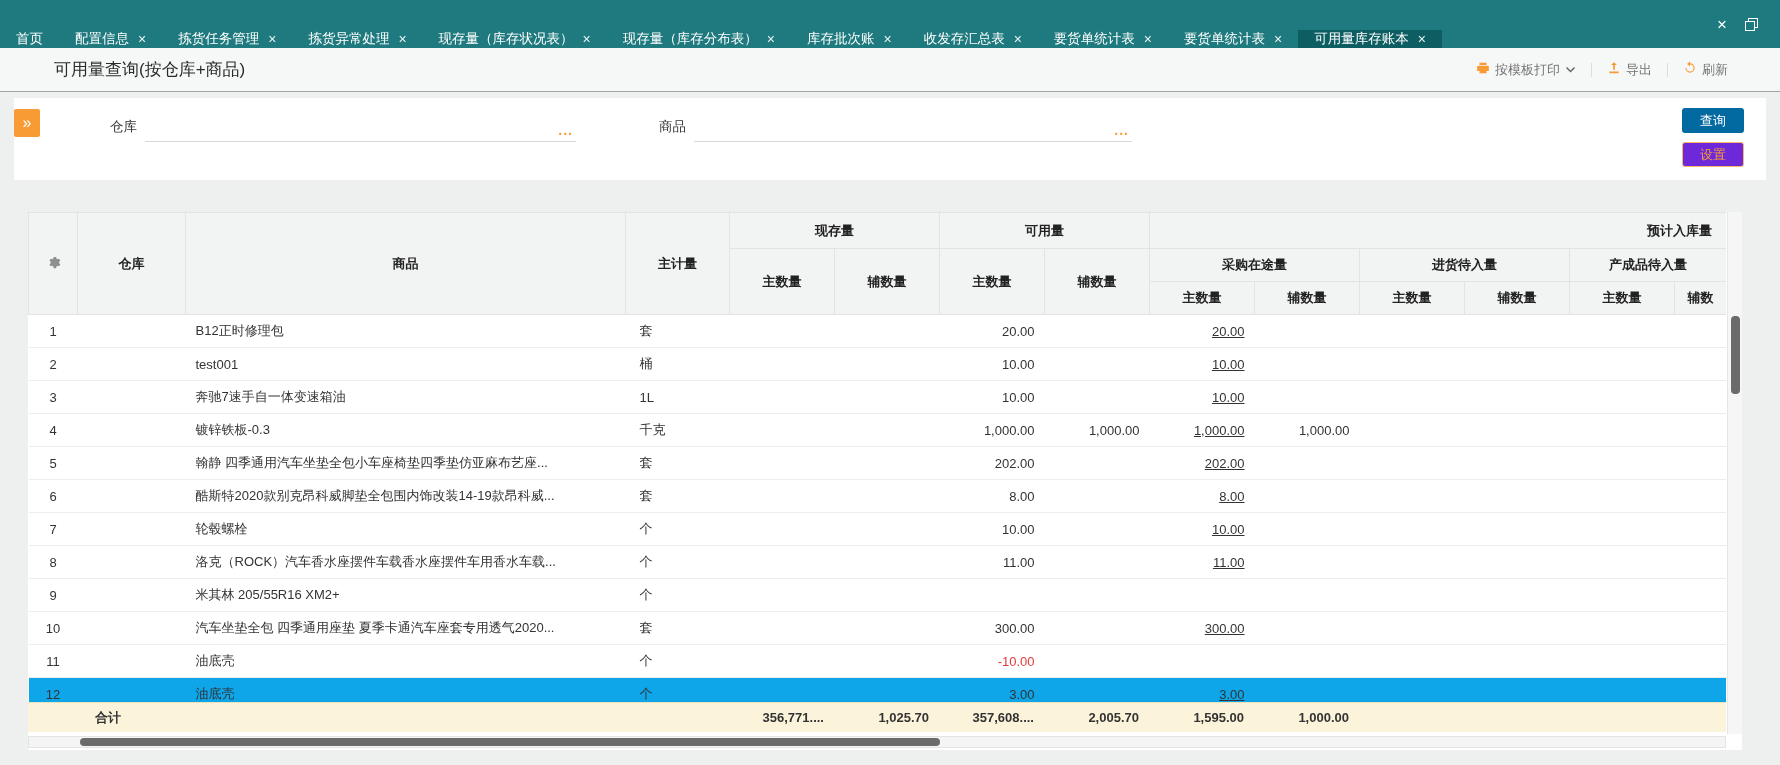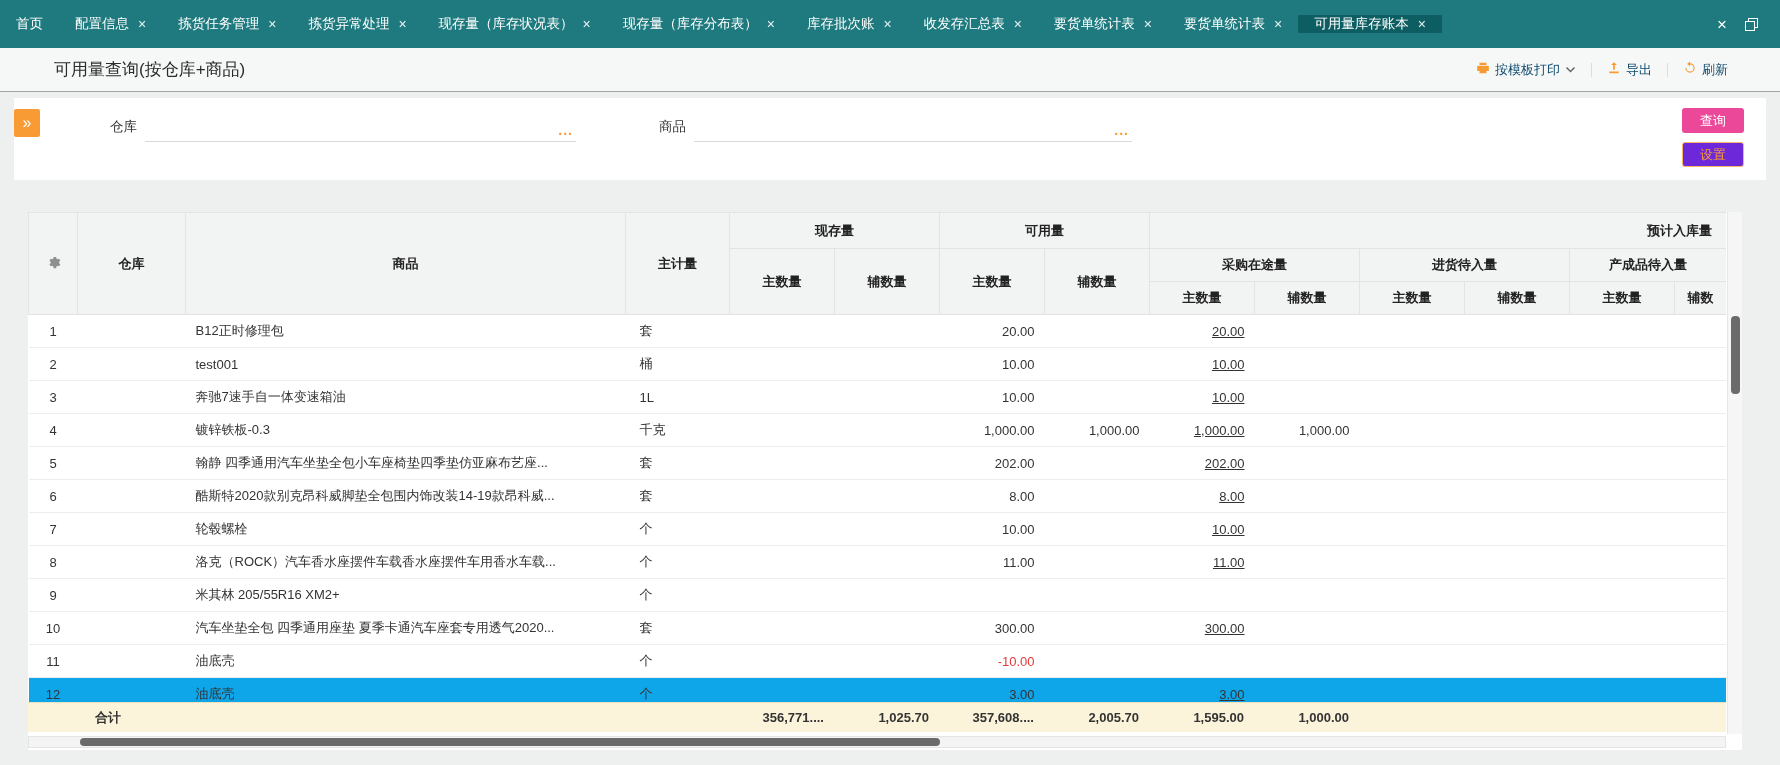--- a/index.html
+++ b/index.html
@@ -1,44 +1,44 @@
 <!DOCTYPE html>
 <html><head>
 <meta charset="utf-8">
 <style>
 *{margin:0;padding:0;box-sizing:border-box}
 html,body{width:1780px;height:765px}
 body{font-family:"Liberation Sans","DejaVu Sans",sans-serif;background:#eef0f0;position:relative;overflow:hidden;font-size:13px;color:#333}
 
 
 .tabbar{position:absolute;left:0;top:0;width:1780px;height:48px;background:#1e7a7e;display:flex;align-items:stretch;color:#fff}
-.tabs{display:flex;align-items:center}
+.tabs{display:flex;align-items:flex-end}
 .tab{display:flex;align-items:center;padding:0 16px;font-size:13.5px;cursor:pointer;white-space:nowrap}
 .tab.active{background:#0d5e62}
 .tab .close{margin-left:9px;font-size:14px;opacity:.9}
 .tab-spacer{flex:1}
 .tab-winbtns{display:flex;align-items:center;gap:18px;padding-right:22px}
 .winbtn{cursor:pointer;font-size:17px;line-height:1;display:flex;align-items:center}
 
 
 .titlebar{position:absolute;left:0;top:48px;width:1780px;height:44px;background:#f6f7f7;display:flex;align-items:center;border-bottom:1px solid #a3a3a3}
 .page-title{margin-left:54px;font-size:17px;color:#2b2b2b}
-.tb-actions{margin-left:auto;display:flex;align-items:center;gap:12px;padding-right:52px;color:#0c4a6e;font-size:13px}
+.tb-actions{margin-left:auto;display:flex;align-items:center;gap:12px;padding-right:52px;color:#737373;font-size:13px}
 .tb-btn{display:flex;align-items:center;gap:5px;cursor:pointer}
 .tb-sep{width:1px;height:14px;background:#dcdcdc;margin:0 3px}
 
 
 .filter-card{position:absolute;left:14px;top:98px;width:1752px;height:82px;background:#fff}
 .expand-btn{position:absolute;left:0;top:11px;width:26px;height:28px;background:#f99b35;color:#fff;display:flex;align-items:center;justify-content:center;font-size:16px;cursor:pointer;border-radius:2px}
 .filter-field{position:absolute;top:12px;height:32px;display:flex;align-items:flex-end;gap:8px}
 .f-label{font-size:13.5px;color:#333;padding-bottom:6px}
 .f-input{border-bottom:1px solid #d9d9d9;height:30px;display:flex;align-items:flex-end;justify-content:flex-end;cursor:text}
 .f-ellipsis{color:#f99b35;font-size:14px;font-weight:bold;letter-spacing:1px;padding:0 3px 3px 0;cursor:pointer}
 .btn{position:absolute;right:22px;width:62px;height:25px;font-size:13px;display:flex;align-items:center;justify-content:center;border-radius:3px;cursor:pointer;border:none}
-.btn-primary{background:#ec4899;color:#fff;top:10px}
+.btn-primary{background:#0369a1;color:#fff;top:10px}
 .btn-ghost{background:#6d28d9;color:#f99b35;border:1px solid #f9b768;top:44px}
 
 
 .table-card{position:absolute;left:28px;top:212px;width:1714px;height:538px;background:#fff}
 .grid-viewport{position:absolute;left:0;top:0;width:1698px;height:490px;overflow:hidden}
 table.grid{border-collapse:collapse;table-layout:fixed;width:1698px;font-size:13px}
 .grid thead th{background:#f2f3f3;border:1px solid #e3e3e3;font-weight:bold;color:#222;overflow:hidden;white-space:nowrap}
 .hA th{height:36px}
 .hB th{height:33px}
 .hC th{height:33px}

